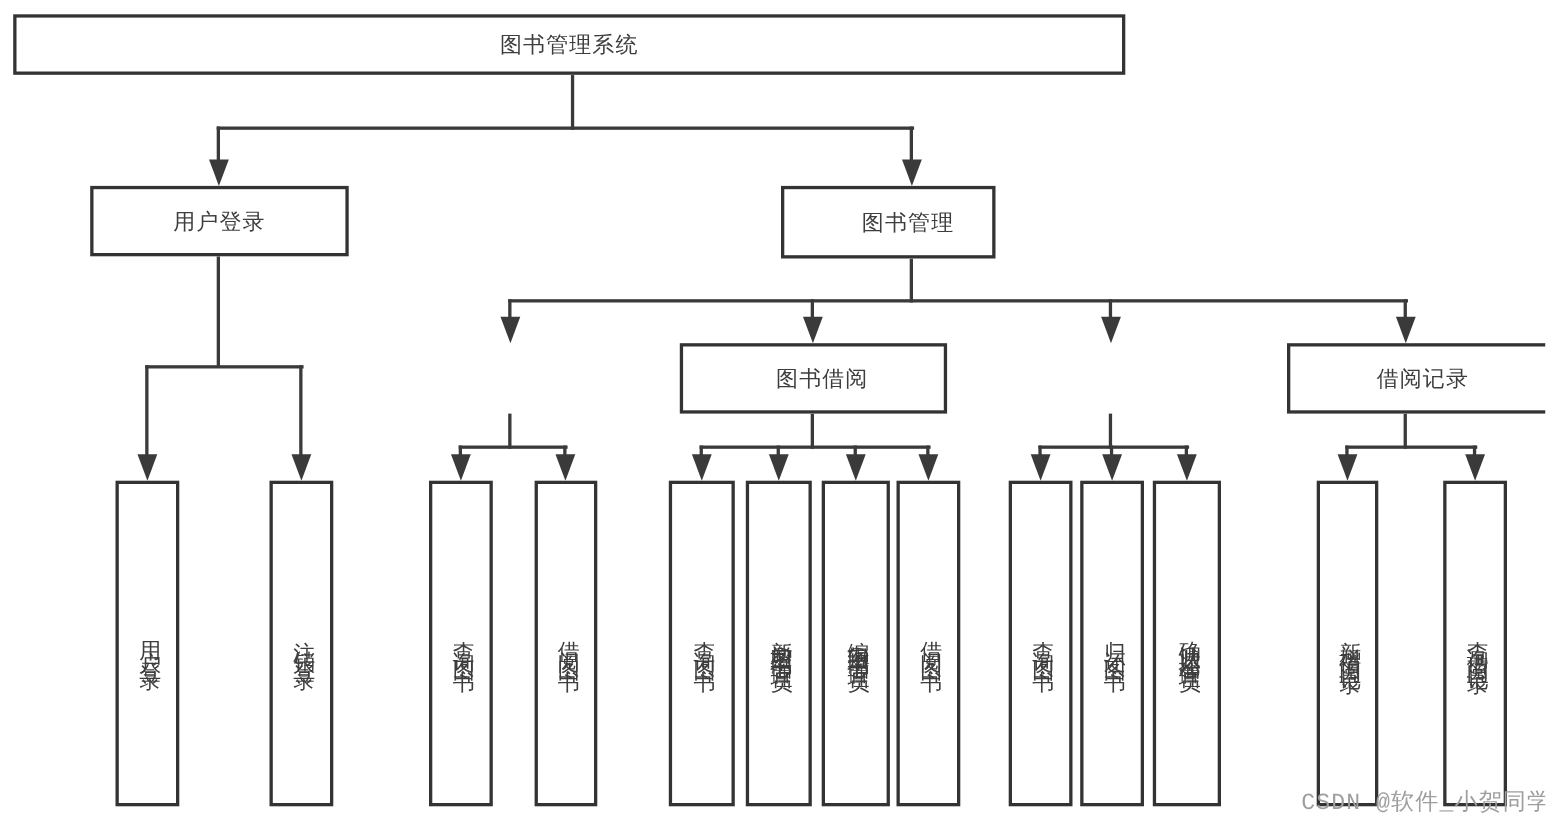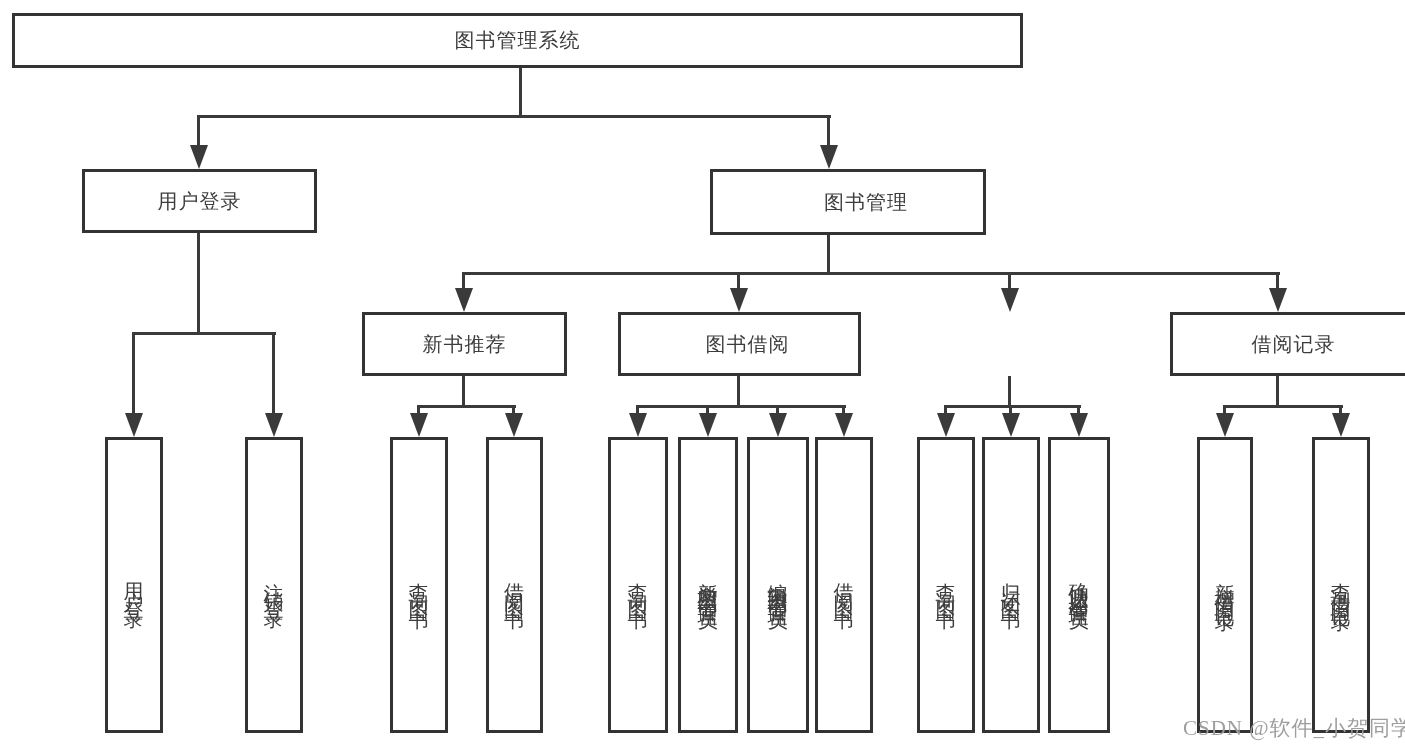--- a/index.html
+++ b/index.html
@@ -3,21 +3,21 @@
 <meta charset="utf-8">
 <style>
   :root{
     --line:#3a3a3a; --border:#333333; --text:#3d3d3d;
     --wm:#9e9e9e; --bg:#ffffff;
   }
   html,body{margin:0;padding:0;background:#fff;}
   .canvas{
     position:relative; width:1405px; height:747px;
     background:var(--bg); overflow:hidden;
-    font-family:Liberation Serif, serif;
+    font-family:Liberation Mono, monospace;
     color:var(--text);
   }
   .box{
     position:absolute; box-sizing:border-box;
     border:3px solid var(--border); background:#fff;
     display:flex; align-items:center; justify-content:center;
     font-size:20px; letter-spacing:1px; z-index:2;
   }
   .vbox{
     position:absolute; box-sizing:border-box;
@@ -60,21 +60,21 @@
 
   <div class="vline" style="left:197px;top:115px;height:34px;"></div>
   <div class="arrow" style="left:190px;top:145px;"></div>
 
   <div class="vline" style="left:827px;top:115px;height:34px;"></div>
   <div class="arrow" style="left:820px;top:145px;"></div>
 
   <div class="box" style="left:82px;top:169px;width:235px;height:64px;">
     <span>用户登录</span>
   </div>
-  <div class="box" style="left:710px;top:169px;width:276px;height:66px;padding-left:36px;">
+  <div class="box" style="left:710px;top:169px;width:195px;height:66px;padding-left:36px;">
     <span>图书管理</span>
   </div>
 
   <div class="vline" style="left:197px;top:233px;height:101px;"></div>
   <div class="hline" style="left:132px;top:332px;width:144px;"></div>
   <div class="vline" style="left:132px;top:332px;height:84px;"></div>
   <div class="arrow" style="left:125px;top:413px;"></div>
   <div class="vline" style="left:272px;top:332px;height:84px;"></div>
   <div class="arrow" style="left:265px;top:413px;"></div>
 
@@ -82,23 +82,20 @@
   <div class="hline" style="left:462px;top:272px;width:818px;"></div>
   <div class="vline" style="left:462px;top:272px;height:20px;"></div>
   <div class="arrow" style="left:455px;top:288px;"></div>
   <div class="vline" style="left:737px;top:272px;height:20px;"></div>
   <div class="arrow" style="left:730px;top:288px;"></div>
   <div class="vline" style="left:1008px;top:272px;height:20px;"></div>
   <div class="arrow" style="left:1001px;top:288px;"></div>
   <div class="vline" style="left:1276px;top:272px;height:20px;"></div>
   <div class="arrow" style="left:1269px;top:288px;"></div>
 
-  <div class="box" style="left:362px;top:312px;width:205px;height:64px;">
-    <span>新书推荐</span>
-  </div>
   <div class="box" style="left:618px;top:312px;width:243px;height:64px;padding-left:16px;">
     <span>图书借阅</span>
   </div>
   <div class="box" style="left:1170px;top:312px;width:247px;height:64px;">
     <span>借阅记录</span>
   </div>
 
   <div class="vline" style="left:462px;top:376px;height:32px;"></div>
   <div class="hline" style="left:417px;top:405px;width:99px;"></div>
   <div class="vline" style="left:417px;top:405px;height:12px;"></div>

